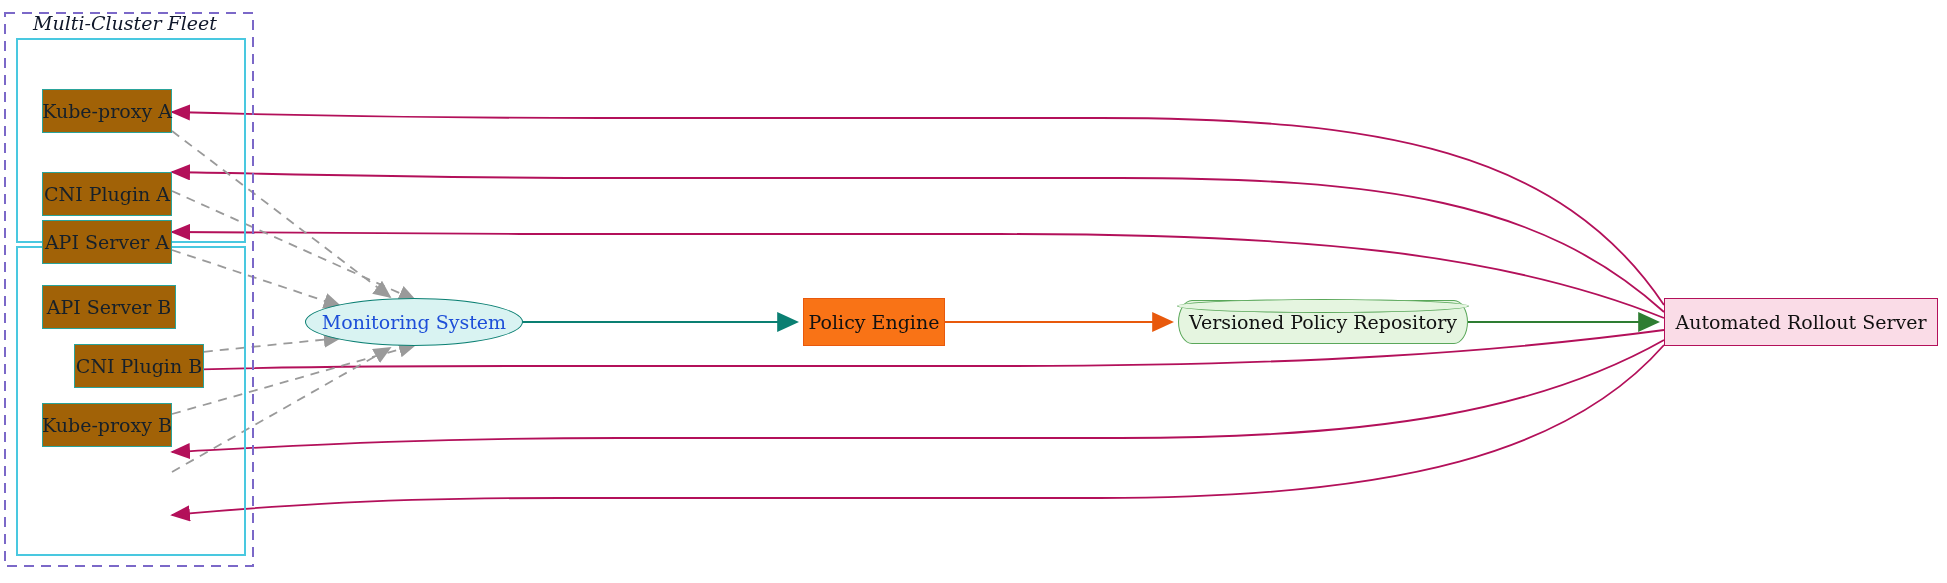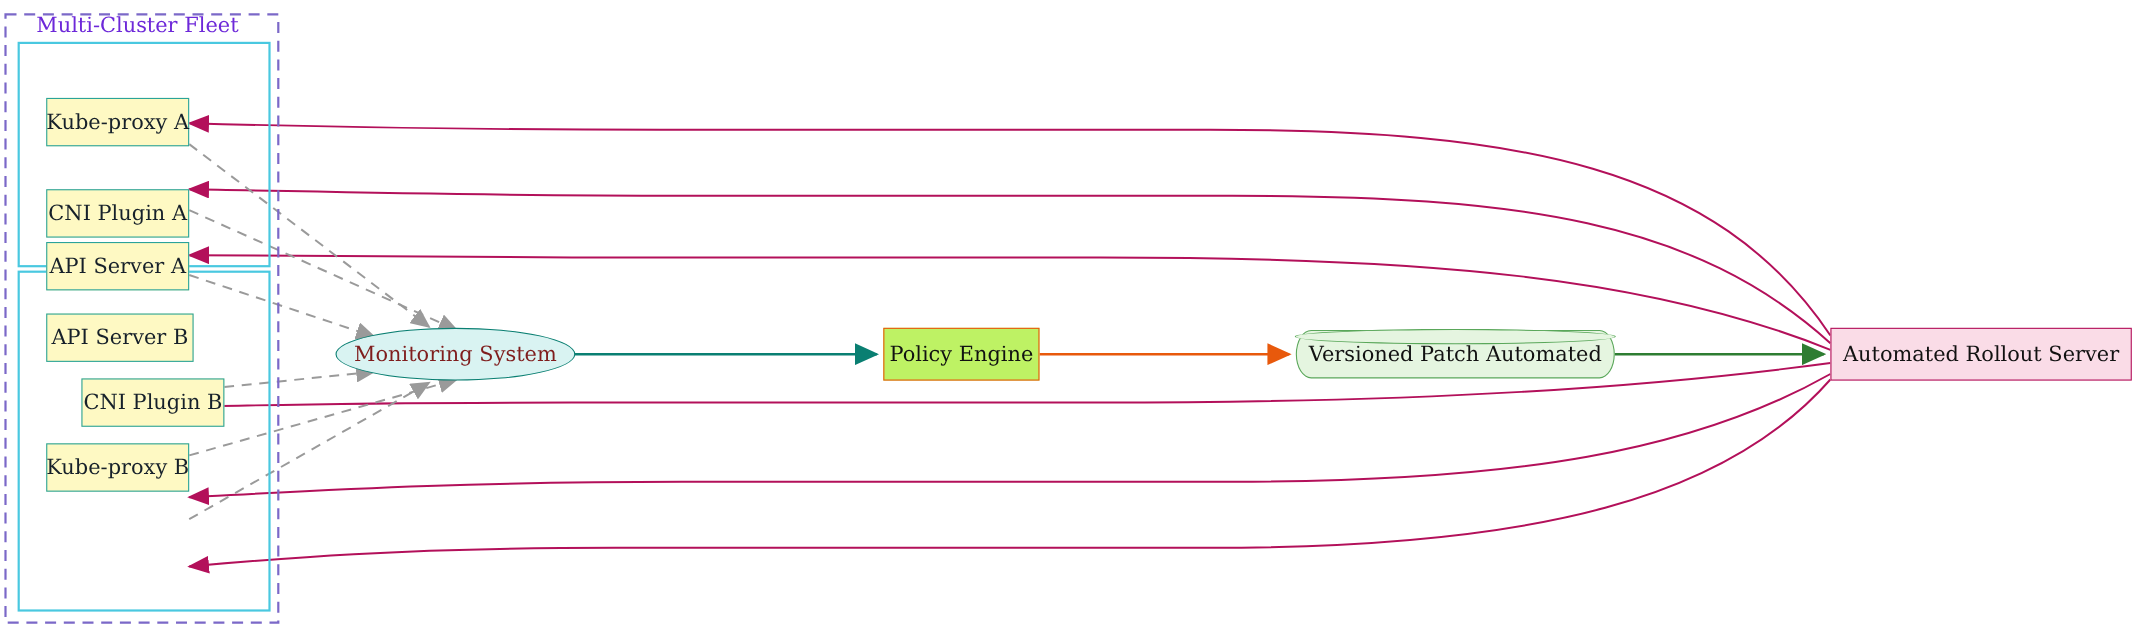--- a/index.html
+++ b/index.html
@@ -1,29 +1,29 @@
 <!DOCTYPE html>
 <html><head>
 <meta charset="utf-8">
 <style>
   html,body{margin:0;padding:0;background:#ffffff;}
   body{width:1947px;height:583px;position:relative;overflow:hidden;
        font-family:"DejaVu Serif","Liberation Serif",serif;}
   #canvas{position:absolute;inset:0;width:1947px;height:583px;}
   svg.layer{position:absolute;left:0;top:0;width:1947px;height:583px;pointer-events:none;}
 
-  .cluster-label{position:absolute;font-size:19px;color:#6d28d9;white-space:nowrap;}
+  .cluster-label{position:absolute;font-size:19px;color:#0f172a;white-space:nowrap;font-style:italic;}
 
   .node{position:absolute;box-sizing:border-box;display:flex;align-items:center;
         justify-content:center;font-size:19px;color:#15202b;white-space:nowrap;}
 
-  .k8s-node{background:#fef9c3;border:1.6px solid #2aa39a;color:#16202a;}
-  .pipe-box{border:1.8px solid #e8590c;background:#bef264;color:#111;}
+  .k8s-node{background:#a16207;border:1.6px solid #2aa39a;color:#16202a;}
+  .pipe-box{border:1.8px solid #e8590c;background:#f97316;color:#111;}
   .rollout-box{border:1.8px solid #b3105a;background:#fadce7;color:#111;}
-  .ellipse-node{border:1.8px solid #0a7f72;background:#d9f3f2;border-radius:50%;color:#7f1d1d;}
+  .ellipse-node{border:1.8px solid #0a7f72;background:#d9f3f2;border-radius:50%;color:#1d4ed8;}
   .cyl-node{border:1.6px solid #5aa75a;background:#e5f5e0;border-radius:14px/50%;color:#111;}
   .cyl-node::before{content:"";position:absolute;left:-1.6px;right:-1.6px;top:-1.6px;height:14px;
      border:1.6px solid #5aa75a;border-radius:50%;box-sizing:border-box;background:#e5f5e0;}
   .cyl-label{position:relative;z-index:2;}
 </style>
 </head>
 <body>
 
 <div id="canvas">
 
@@ -109,18 +109,18 @@
 
   <div class="node k8s-node" style="left:42px;top:285px;width:134px;height:44px;">API Server B</div>
   <div class="node k8s-node" style="left:42px;top:344px;width:130px;height:44px;margin-left:32px;">CNI Plugin B</div>
   <div class="node k8s-node" style="left:42px;top:403px;width:130px;height:44px;">Kube-proxy B</div>
 
   <div class="node ellipse-node" style="left:305px;top:298px;width:218px;height:48px;">Monitoring System</div>
 
   <div class="node pipe-box" style="left:803px;top:298px;width:142px;height:48px;">Policy Engine</div>
 
   <div class="node cyl-node" style="left:1178px;top:300px;width:290px;height:44px;position:absolute;">
-    <span class="cyl-label">Versioned Patch Automated</span>
+    <span class="cyl-label">Versioned Policy Repository</span>
   </div>
 
   <div class="node rollout-box" style="left:1664px;top:298px;width:274px;height:48px;">Automated Rollout Server</div>
 
 </div>
 
 </body></html>

